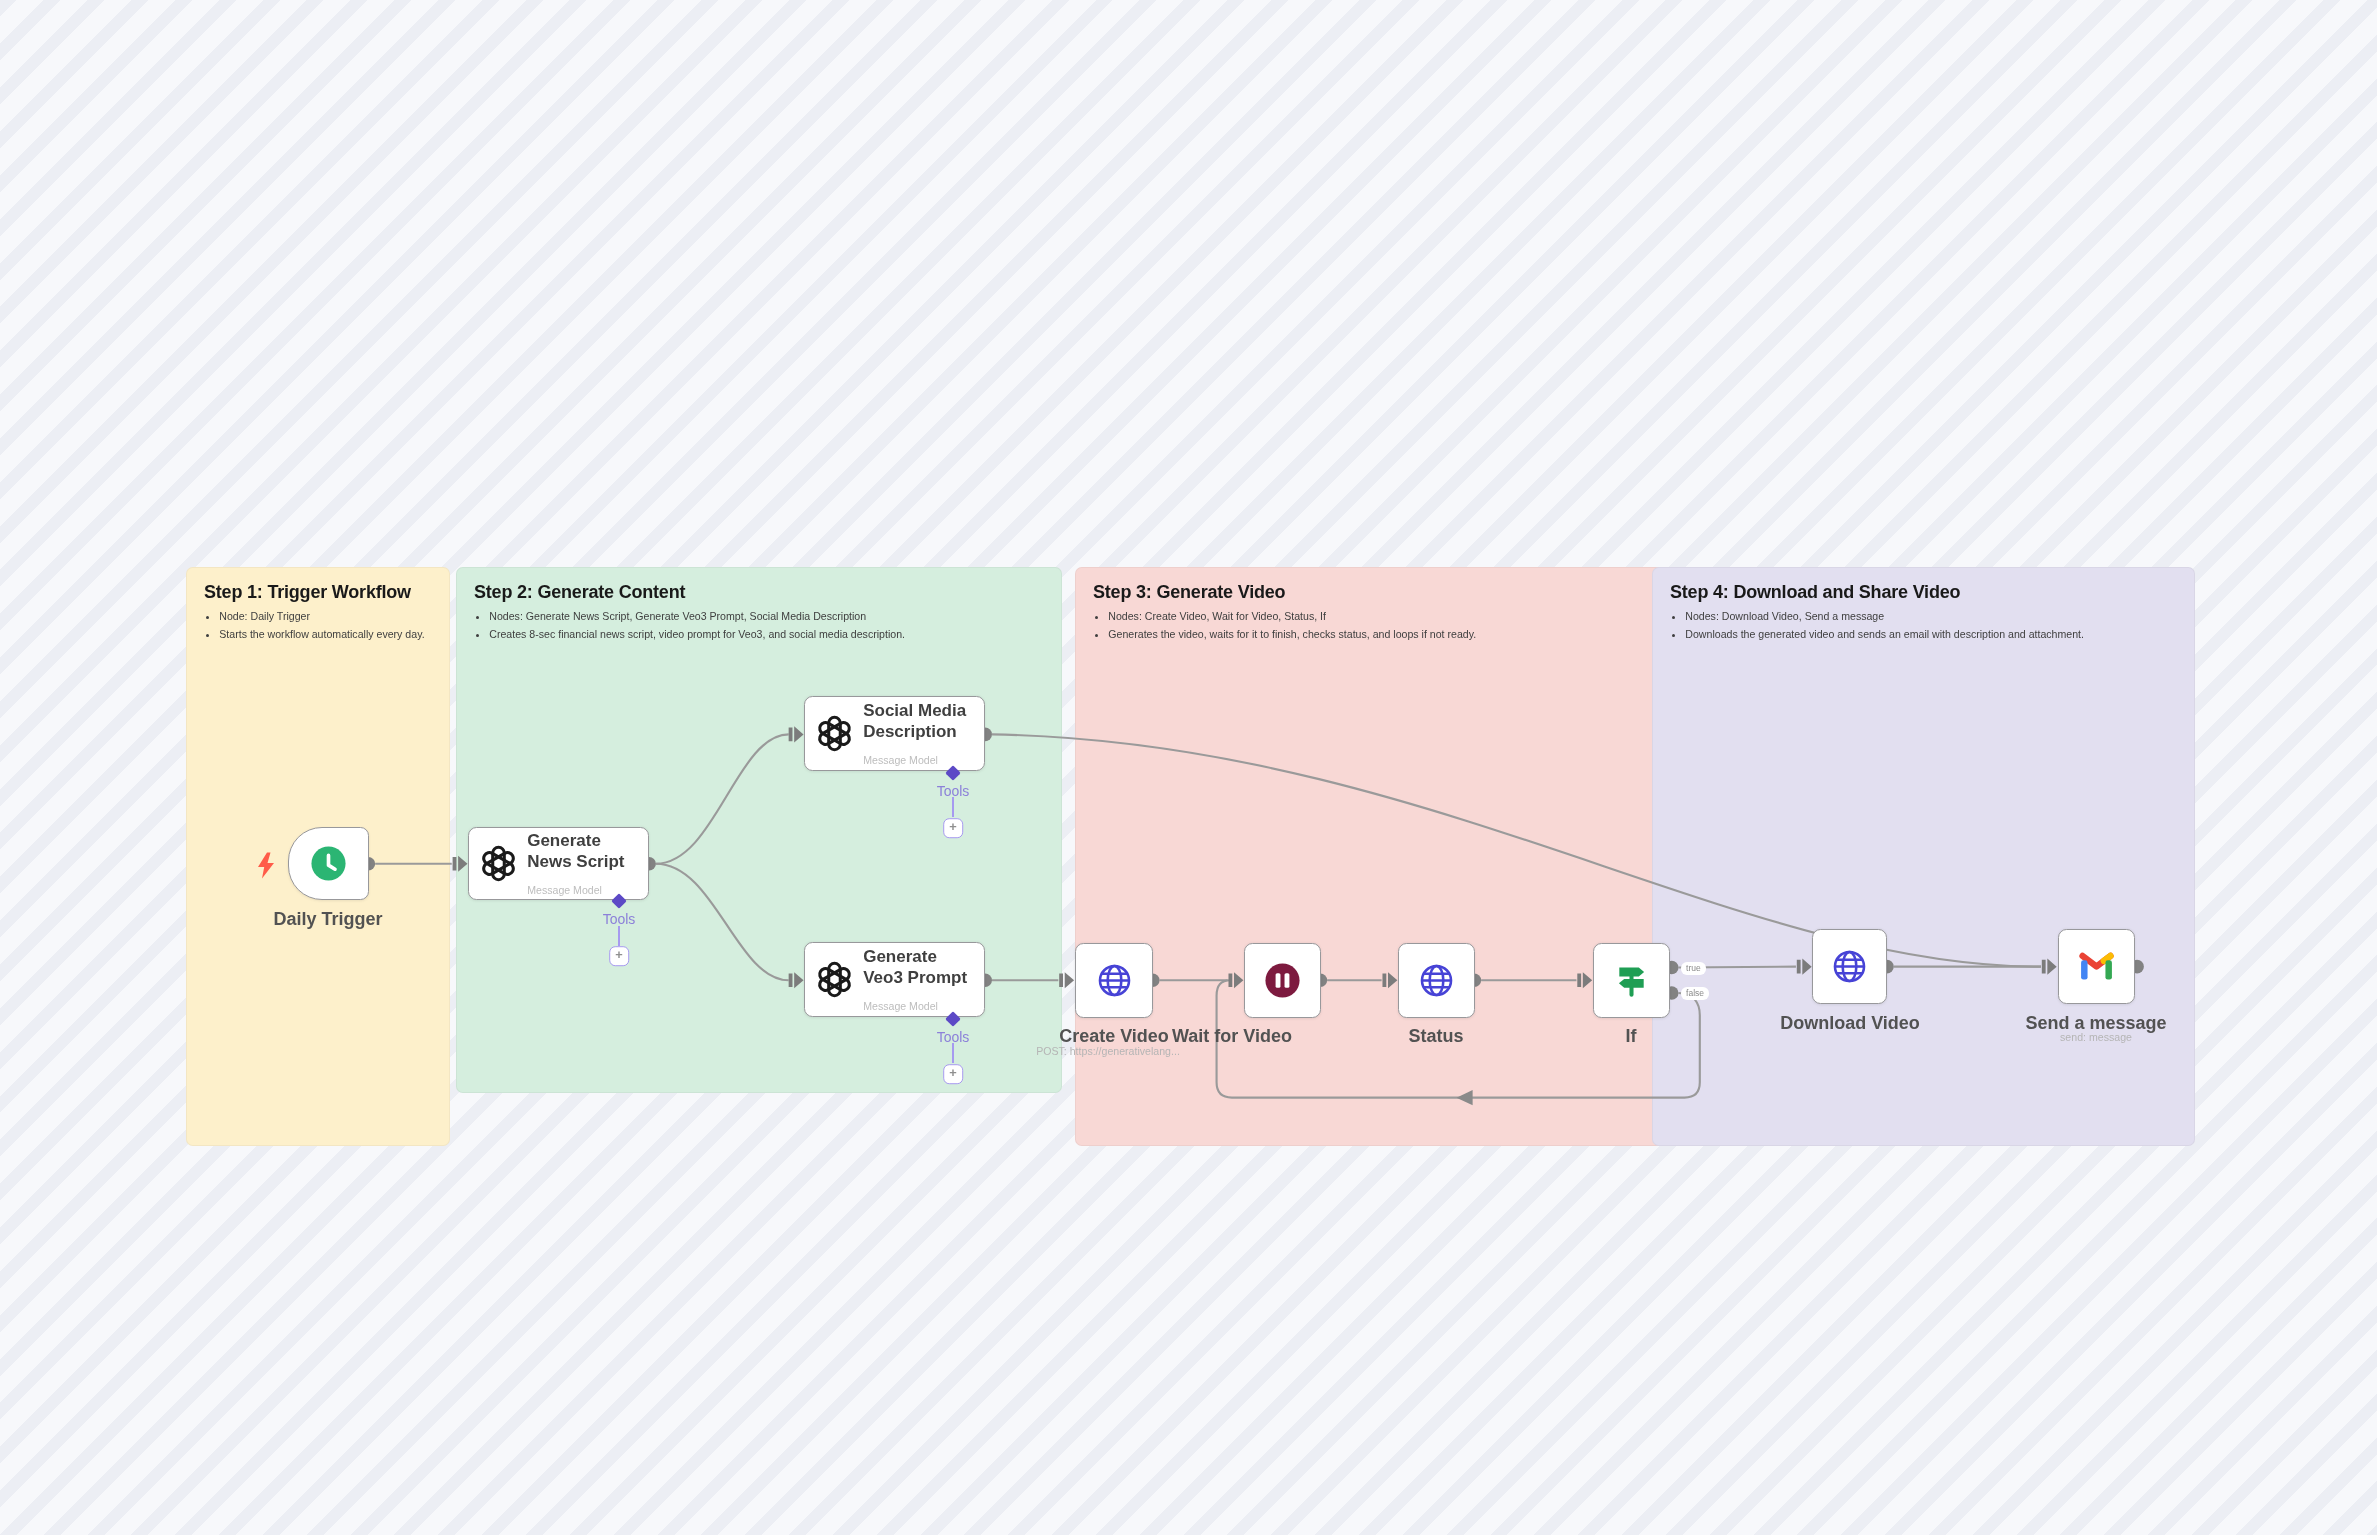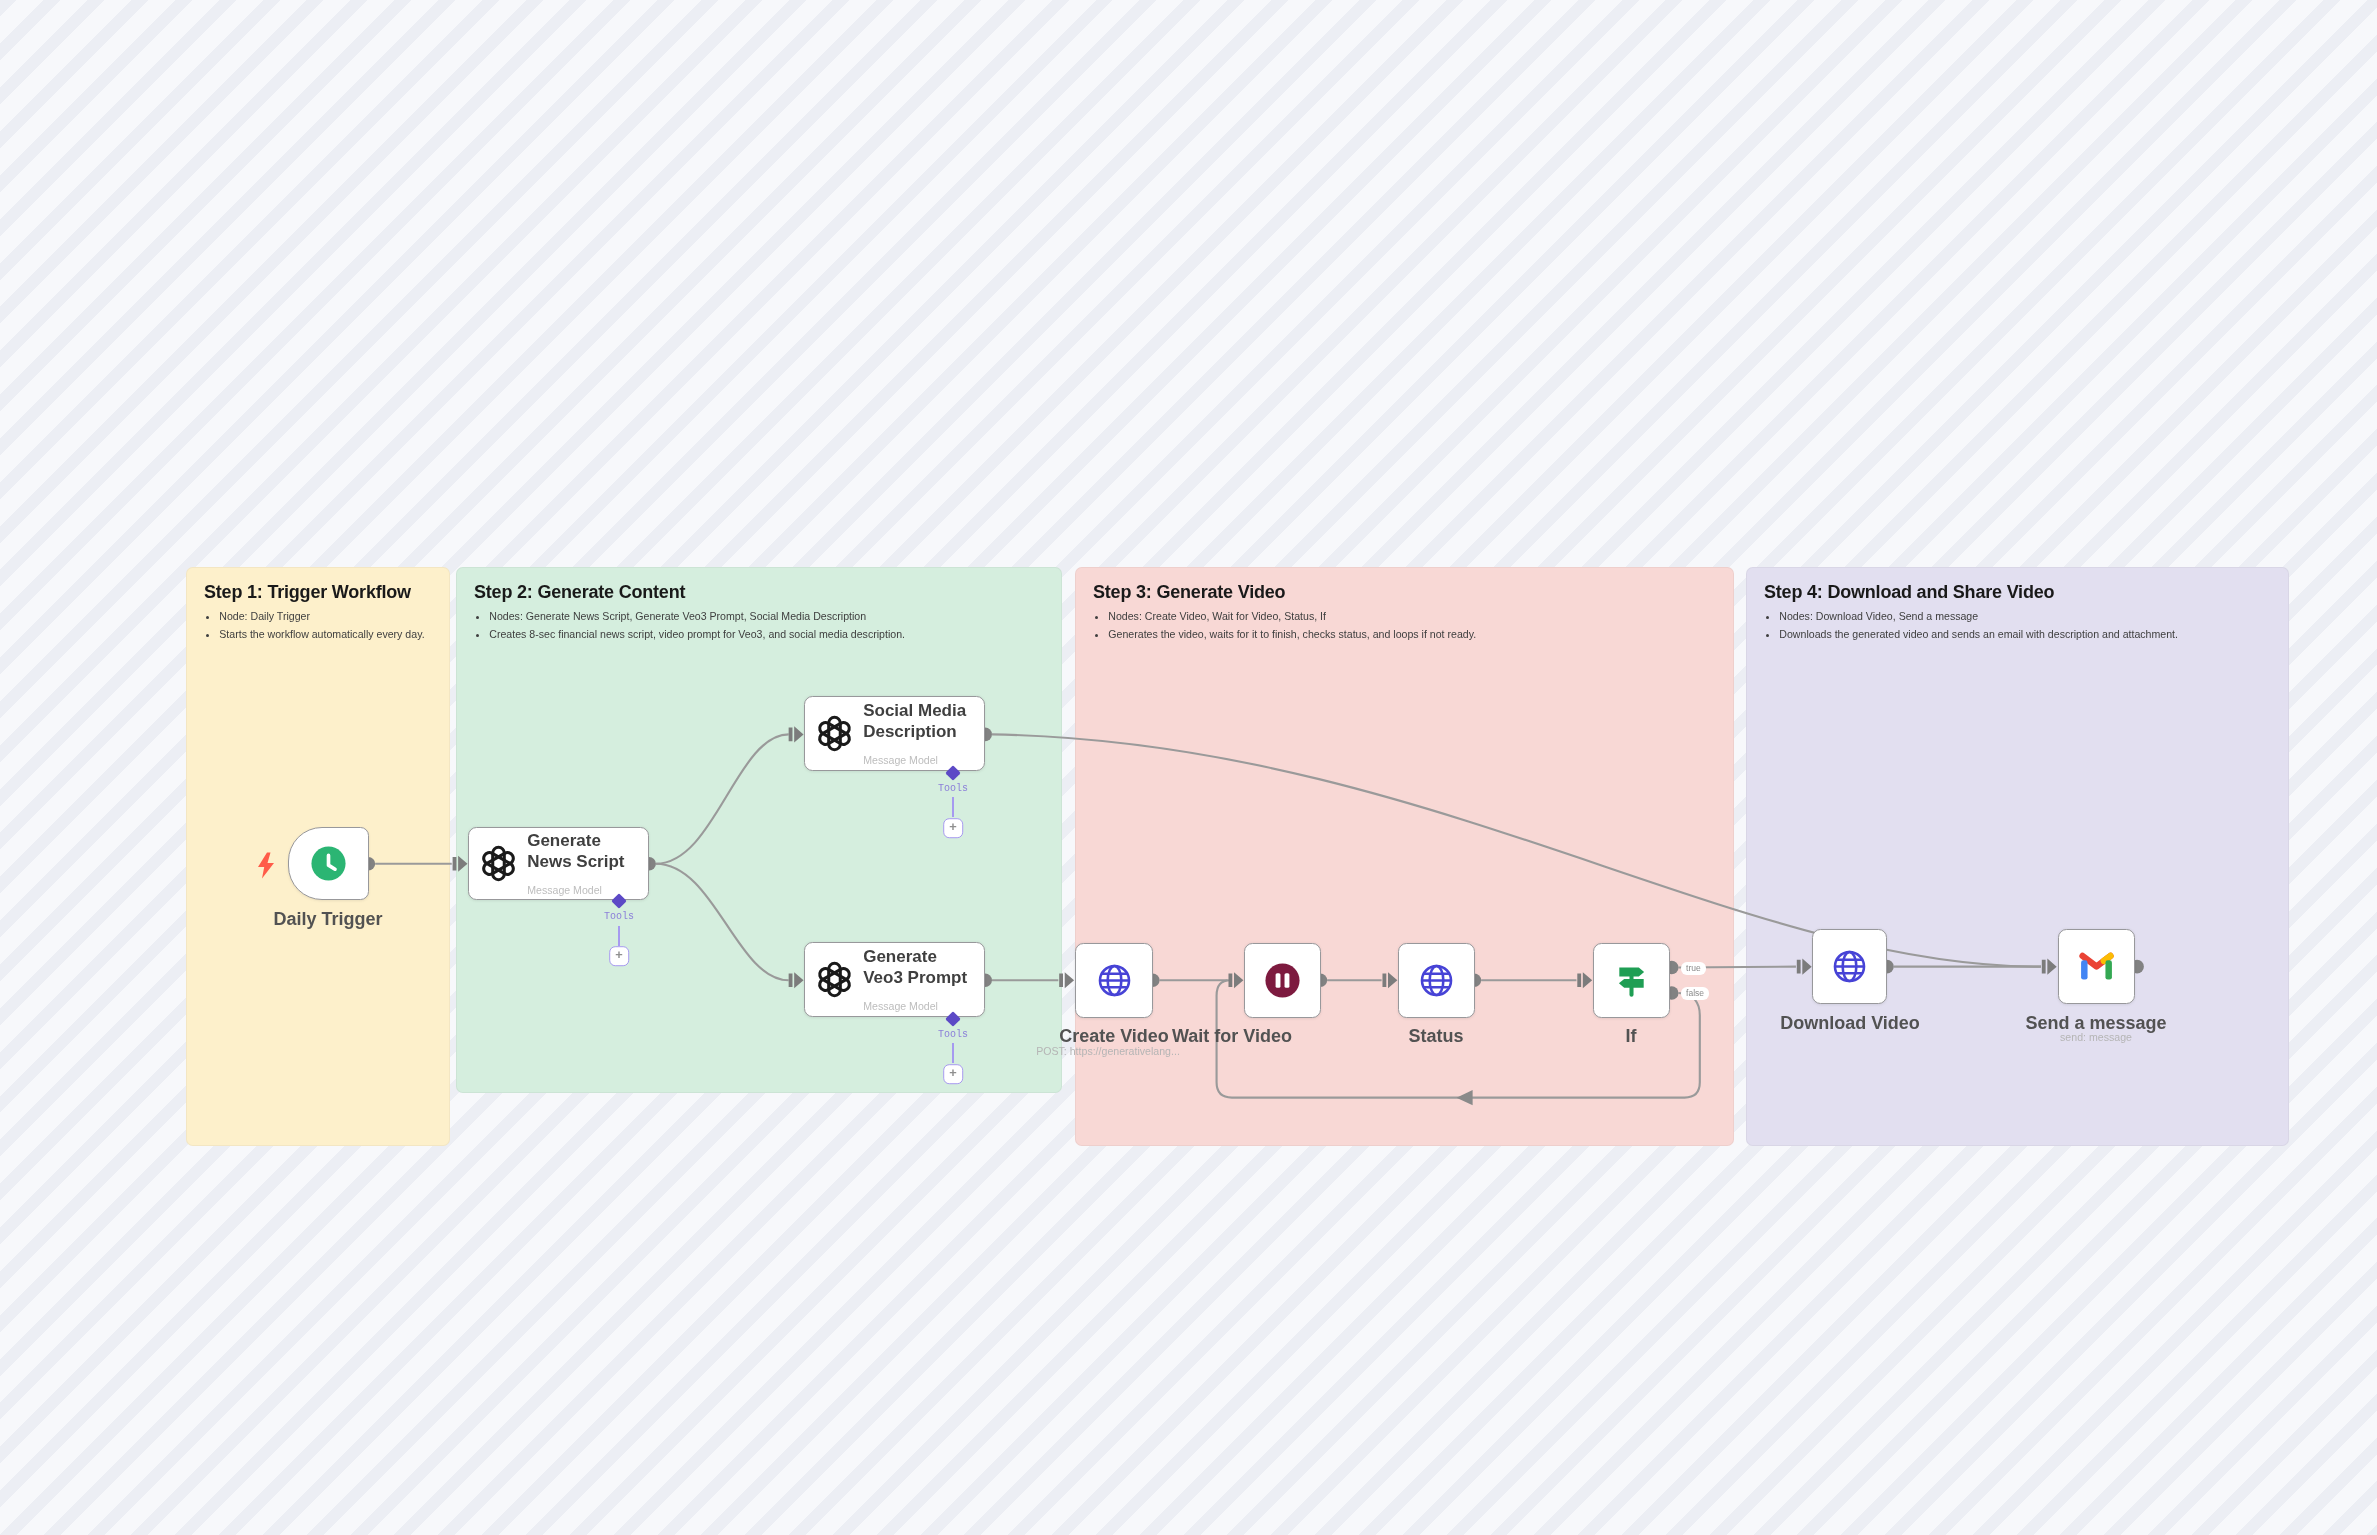--- a/index.html
+++ b/index.html
@@ -31,21 +31,21 @@
   .ai-sub{font-size:10.6px;color:#bdbdbd;margin-top:12px;}
 
   .nlabel{position:absolute;transform:translateX(-50%);white-space:nowrap;
     font-size:18px;font-weight:700;color:#525252;z-index:3;}
   .nsub{position:absolute;transform:translateX(-50%);white-space:nowrap;
     font-size:10.6px;font-weight:400;color:#b5b5b5;z-index:3;}
 
   
   .tool-diamond{position:absolute;width:11px;height:11px;background:#5c49c6;z-index:4;
     transform:translate(-50%,-50%) rotate(45deg);border-radius:1.7px;}
-  .tool-label{position:absolute;transform:translateX(-50%);font-size:10px;color:#8c80d9;z-index:4;white-space:nowrap;font-family:Liberation Mono, monospace;}
+  .tool-label{position:absolute;transform:translateX(-50%);font-size:14px;color:#8c80d9;z-index:4;white-space:nowrap;}
   .tool-line{position:absolute;width:1.7px;background:#a69af0;z-index:1;}
   .tool-plus{position:absolute;width:19.6px;height:19.6px;transform:translate(-50%,-50%);
     background:#fff;border:1.4px solid #a79af0;border-radius:6px;box-sizing:border-box;
     color:#8f8f8f;font-size:12.8px;font-weight:700;line-height:15.3px;text-align:center;z-index:4;cursor:pointer;}
 
   .pill{position:absolute;background:#fff;border-radius:6px;padding:0.9px 5.1px;
     font-size:8.5px;color:#8a8a8a;line-height:11px;z-index:4;}
 
   svg.edges{position:absolute;left:0;top:0;z-index:2;}
   .bolt{position:absolute;z-index:4;}
@@ -69,21 +69,21 @@
       <li>Creates 8-sec financial news script, video prompt for Veo3, and social media description.</li>
     </ul>
   </div>
   <div class="sticky" style="left:1075px;top:567px;width:659px;height:579px;background:#f8d8d5;">
     <h2>Step 3: Generate Video</h2>
     <ul>
       <li>Nodes: Create Video, Wait for Video, Status, If</li>
       <li>Generates the video, waits for it to finish, checks status, and loops if not ready.</li>
     </ul>
   </div>
-  <div class="sticky" style="left:1746px;top:567px;width:543px;height:579px;background:#e2dff0;">
+  <div class="sticky" style="left:1652px;top:567px;width:543px;height:579px;background:#e2dff0;">
     <h2>Step 4: Download and Share Video</h2>
     <ul>
       <li>Nodes: Download Video, Send a message</li>
       <li>Downloads the generated video and sends an email with description and attachment.</li>
     </ul>
   </div>
 
   <div class="tool-line" style="left:618px;top:926px;height:20.4px;"></div>
   <div class="tool-line" style="left:952px;top:797px;height:20.4px;"></div>
   <div class="tool-line" style="left:952px;top:1043px;height:20.4px;"></div>

